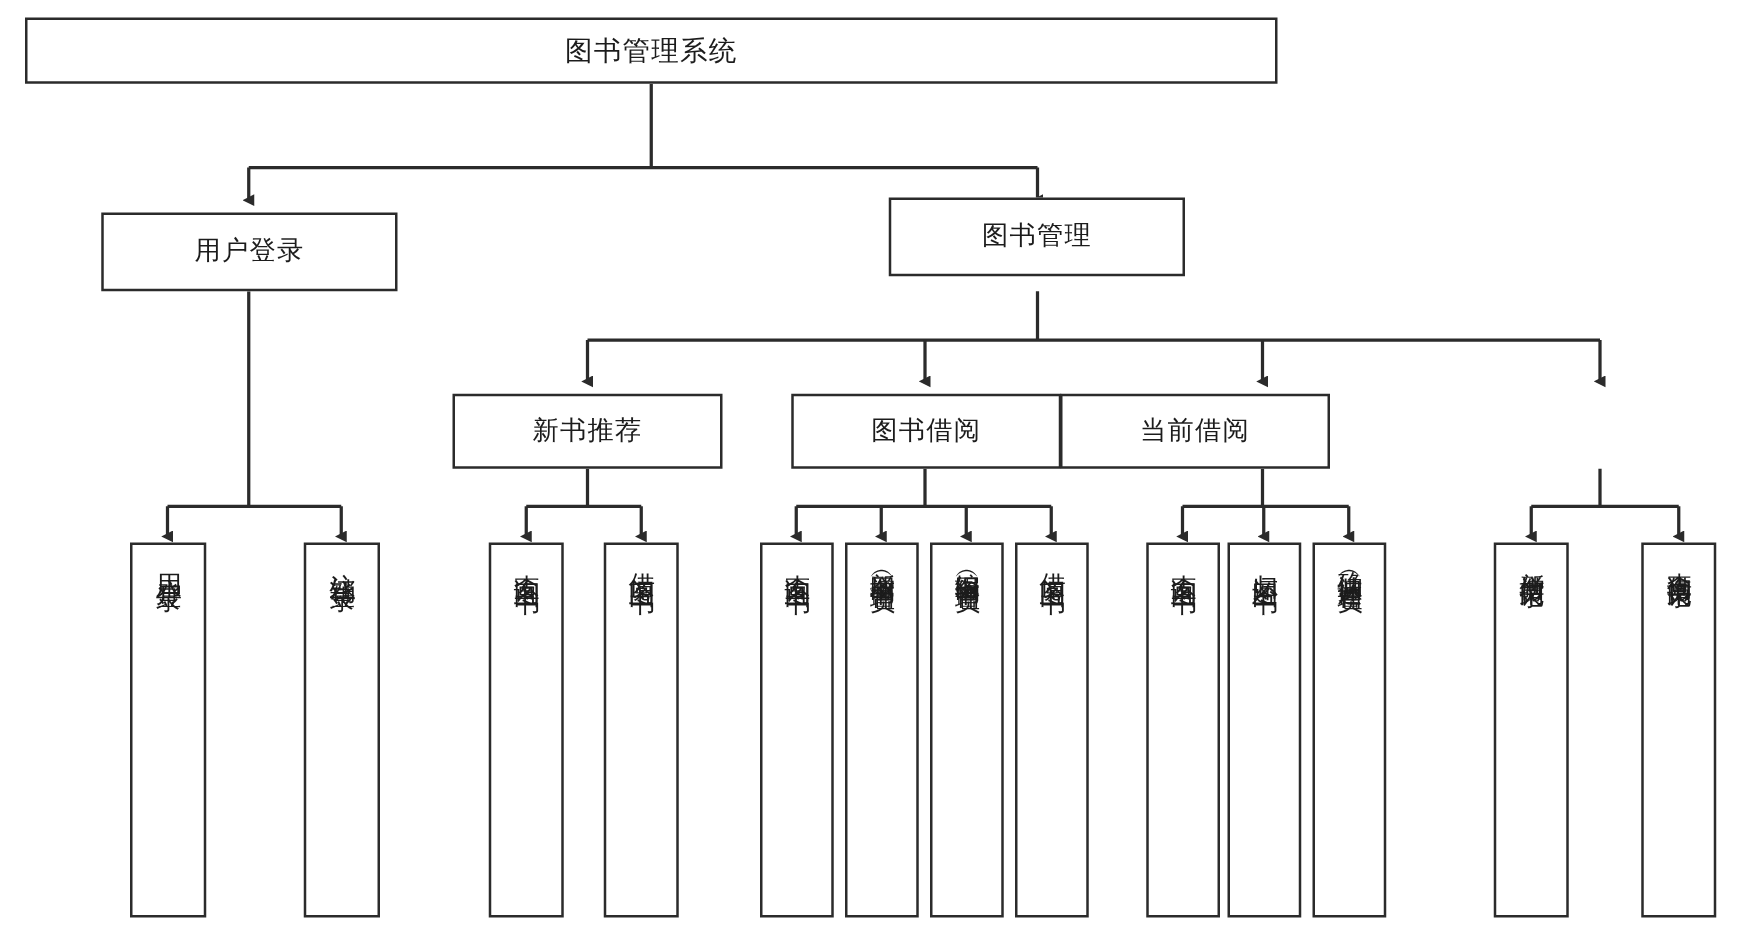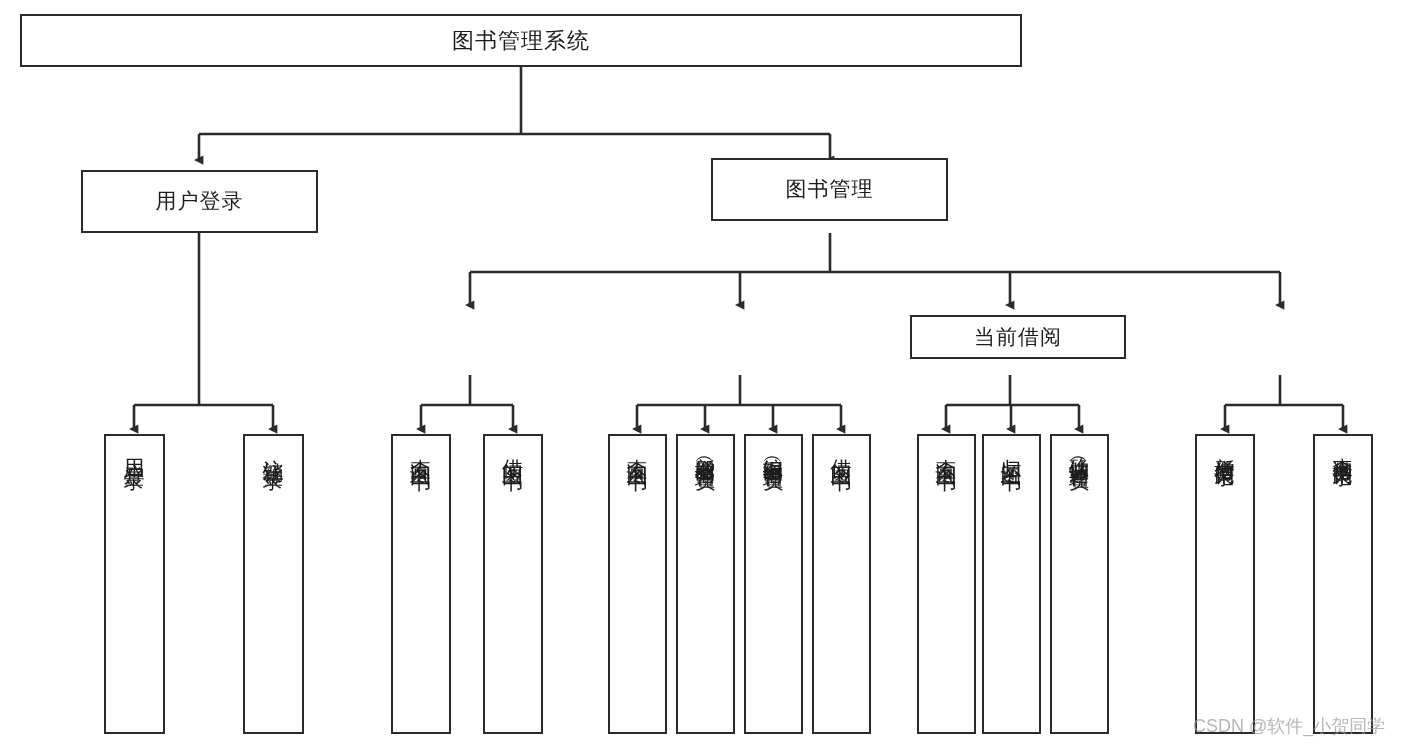--- a/index.html
+++ b/index.html
@@ -137,21 +137,27 @@
     <span class="lbl">图书管理系统</span>
   </div>
 
   <div class="node h" style="left:81px; top:170px; width:237px; height:63px;">
     <span class="lbl">用户登录</span>
   </div>
   <div class="node h" style="left:711px; top:158px; width:237px; height:63px;">
     <span class="lbl">图书管理</span>
   </div>
 
-  <div class="node h" style="left:910px; top:315px; width:216px; height:44px;">
+  <div class="node h" style="left:362px; top:315px; width:216px; height:60px;">
+    <span class="lbl">新书推荐</span>
+  </div>
+  <div class="node h" style="left:633px; top:315px; width:216px; height:60px;">
+    <span class="lbl">图书借阅</span>
+  </div>
+  <div class="node h" style="left:848px; top:315px; width:216px; height:60px;">
     <span class="lbl">当前借阅</span>
   </div>
 
   <div class="node v" style="left:104px; top:434px; width:61px; height:300px;">
     <span class="lbl">用户登录</span>
   </div>
   <div class="node v" style="left:243px; top:434px; width:61px; height:300px;">
     <span class="lbl">注销登录</span>
   </div>
 
@@ -185,15 +191,14 @@
     <span class="lbl">确认归还（管理员）</span>
   </div>
 
   <div class="node v tall" style="left:1195px; top:434px; width:60px; height:300px;">
     <span class="lbl">新增借阅记录</span>
   </div>
   <div class="node v tall" style="left:1313px; top:434px; width:60px; height:300px;">
     <span class="lbl">查询借阅记录</span>
   </div>
 
-  <div class="watermark">CSDN @软件_小贺同学</div>
 
 </div>
 
 </body></html>

